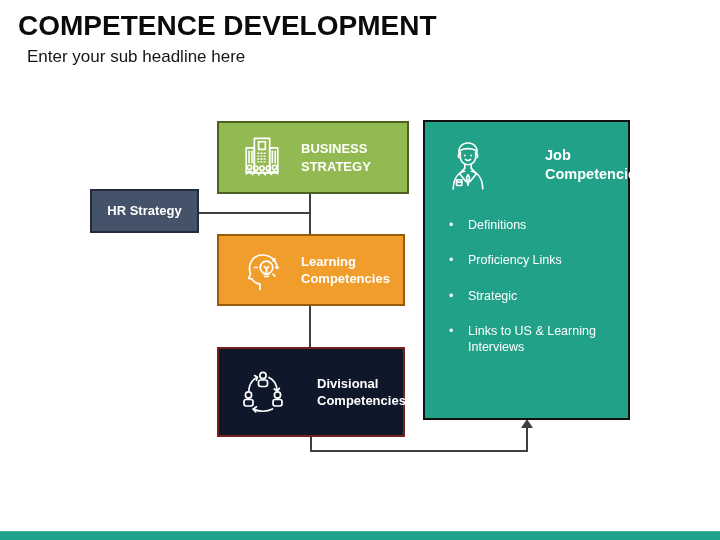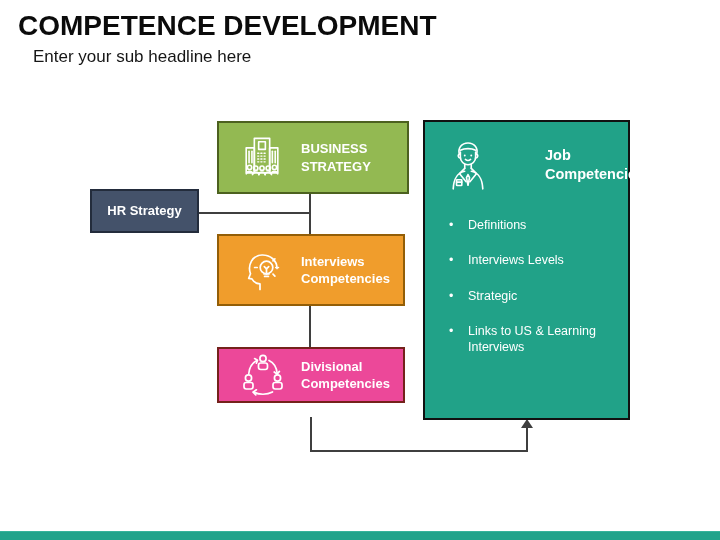--- a/index.html
+++ b/index.html
@@ -5,37 +5,37 @@
   html,body{margin:0;padding:0;background:#e9e9e9;}
   .slide{
     position:relative;width:720px;height:540px;background:#ffffff;
     font-family:"Liberation Sans","DejaVu Sans",sans-serif;overflow:hidden;
   }
   .title{
     position:absolute;left:18px;top:10px;margin:0;
     font-size:28px;font-weight:700;color:#0b0b0b;letter-spacing:0;
   }
   .subtitle{
-    position:absolute;left:33px;top:47px;margin:0;
+    position:absolute;left:27px;top:47px;margin:0;
     font-size:17px;font-weight:400;color:#161616;
   }
   .box{
     position:absolute;display:flex;align-items:center;box-sizing:border-box;
     color:#ffffff;
   }
   .box .icon{flex:0 0 auto;display:flex;align-items:center;justify-content:center;}
   .box .label{font-weight:700;font-size:13px;line-height:1.32;}
   .business-box{left:217px;top:121px;width:192px;height:73px;background:#93B952;border:2px solid #4C611F;padding-left:20px;}
   .business-box .icon{width:46px;margin-right:16px;}
   .business-box .label{width:86px;}
   .hr-box{left:90px;top:189px;width:109px;height:44px;background:#44526A;border:2px solid #232C3C;justify-content:center;}
   .strategic-box{left:217px;top:234px;width:188px;height:72px;background:#F09D2C;border:2px solid #935E07;padding-left:20px;}
   .strategic-box .icon{width:48px;margin-right:14px;}
   .strategic-box .label{width:96px;}
-  .divisional-box{left:217px;top:347px;width:188px;height:56px;background:#ec4899;border:2px solid #74221B;padding-left:20px;}
+  .divisional-box{left:217px;top:347px;width:188px;height:90px;background:#0f172a;border:2px solid #74221B;padding-left:20px;gap:16px;}
   .divisional-box .icon{width:48px;margin-right:14px;}
   .divisional-box .label{width:96px;}
   .job-box{
     left:423px;top:120px;width:207px;height:300px;background:#21A288;border:2px solid #111111;
     display:block;padding:16px 14px 0 22px;
   }
   .job-header{display:flex;align-items:center;gap:39px;}
   .job-header .icon{width:42px;margin-right:17px;}
   .job-header .label{font-size:14.5px;font-weight:700;line-height:1.34;width:112px;}
   .job-bullets{list-style:none;margin:25px 0 0 0;padding:0;}
@@ -119,21 +119,21 @@
           <line x1="27.5" y1="22.8" x2="27.5" y2="27.8"></line>
           <line x1="25" y1="28" x2="30" y2="28"></line>
           <line x1="25.6" y1="30.4" x2="29.4" y2="30.4"></line>
           <line x1="18.2" y1="21.5" x2="15.6" y2="21.5"></line>
           <line x1="36.8" y1="21.5" x2="39.4" y2="21.5"></line>
           <line x1="34" y1="14.8" x2="35.9" y2="12.9"></line>
           <line x1="34" y1="28.2" x2="35.9" y2="30.1"></line>
         </g>
       </svg>
     </span>
-    <span class="label">Interviews Competencies</span>
+    <span class="label">Learning Competencies</span>
   </div>
 
   <div class="box divisional-box">
     <span class="icon">
       <svg width="48" height="48" viewBox="0 0 48 48">
         <g class="stroke">
           <circle cx="24" cy="7.5" r="3.1"></circle>
           <rect x="19.5" y="12" width="9" height="6.5" rx="2.2"></rect>
           <circle cx="9.5" cy="27" r="3.1"></circle>
           <rect x="5" y="31.5" width="9" height="6.5" rx="2.2"></rect>
@@ -173,20 +173,20 @@
             <path d="M22 37l-1.6 3.2 1.6 8 1.6-8z"></path>
             <rect x="10" y="42.5" width="5.5" height="6" rx="0.6"></rect>
             <line x1="10" y1="45" x2="15.5" y2="45"></line>
           </g>
         </svg>
       </span>
       <span class="label">Job Competencies</span>
     </div>
     <ul class="job-bullets">
         <li><span>Definitions</span></li>
-        <li><span>Interviews Levels</span></li>
+        <li><span>Proficiency Links</span></li>
         <li><span>Strategic</span></li>
         <li><span>Links to US &amp; Learning Interviews</span></li>
       </ul>
   </div>
 
   <div class="footer-bar"></div>
 </div>
 
 </body></html>

